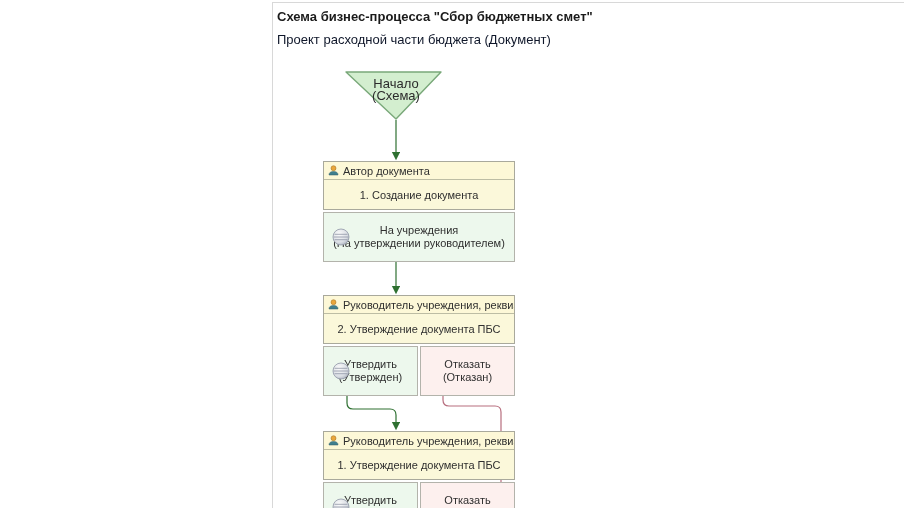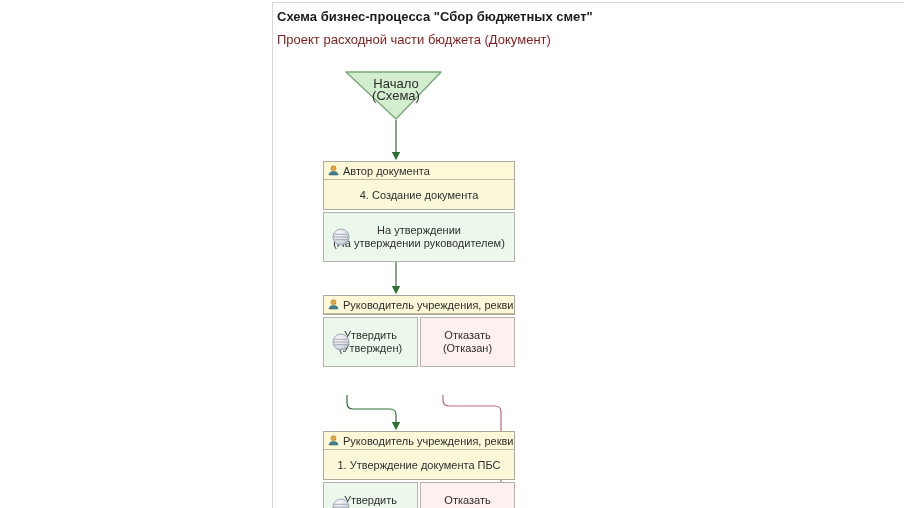--- a/index.html
+++ b/index.html
@@ -13,21 +13,21 @@
     position:absolute;left:272px;top:2px;width:631px;height:506px;
     border-left:1px solid #d8d8d8;border-top:1px solid #d8d8d8;
     background:#fff;
   }
   .title{
     position:absolute;left:277px;top:9px;
     font-size:13px;font-weight:bold;color:#1a1a1a;white-space:nowrap;
   }
   .subtitle{
     position:absolute;left:277px;top:32px;
-    font-size:13px;color:#7f1d1d;white-space:nowrap;
+    font-size:13px;color:#0f172a;white-space:nowrap;
   }
   svg.overlay{position:absolute;left:0;top:0;width:904px;height:508px;pointer-events:none;}
   .start-label{
     position:absolute;left:346px;top:78px;width:100px;
     text-align:center;font-size:13px;line-height:12px;color:#2b2b2b;
   }
   .block{position:absolute;width:192px;padding-left:24px;}
   .block-yellow{
     border:1px solid #a9a99c;background:#fdf8d7;
   }
@@ -95,45 +95,46 @@
 
 <div class="block" style="left:299px;top:161px;">
   <div class="block-yellow">
     <div class="block-header">
       <svg class="person" width="11" height="11" viewBox="0 0 11 11">
           <circle cx="5.5" cy="3.2" r="2.5" fill="#e9a63c" stroke="#9a6a1e" stroke-width="0.5"></circle>
           <path d="M1,10 Q1,6.5 5.5,6.5 Q10,6.5 10,10 Z" fill="#3f7f8f" stroke="#2c5a66" stroke-width="0.5"></path>
         </svg>
       <span>Автор документа</span>
     </div>
-    <div class="block-task">4. Создание документа</div>
+    <div class="block-task">1. Создание документа</div>
   </div>
   <div class="block-actions">
     <div class="action green">
       <svg class="sphere" width="18" height="18" viewBox="0 0 18 18">
           <circle cx="9" cy="9" r="8" fill="url(#sphereGrad)" stroke="#8f96a6" stroke-width="0.8"></circle>
           <path d="M2.5,6.3 H15.5 M1.6,9 H16.4 M2.5,11.7 H15.5" stroke="#8f96a6" stroke-width="0.8" fill="none"></path>
         </svg>
       <div class="action-text">
-        <div>На утверждении</div>
+        <div>На учреждения</div>
         <div>(На утверждении руководителем)</div>
       </div>
     </div>
   </div>
 </div>
 
 <div class="block" style="left:299px;top:295px;">
   <div class="block-yellow">
     <div class="block-header">
       <svg class="person" width="11" height="11" viewBox="0 0 11 11">
           <circle cx="5.5" cy="3.2" r="2.5" fill="#e9a63c" stroke="#9a6a1e" stroke-width="0.5"></circle>
           <path d="M1,10 Q1,6.5 5.5,6.5 Q10,6.5 10,10 Z" fill="#3f7f8f" stroke="#2c5a66" stroke-width="0.5"></path>
         </svg>
       <span>Руководитель учреждения, реквизит ...</span>
     </div>
+    <div class="block-task">2. Утверждение документа ПБС</div>
   </div>
   <div class="block-actions">
     <div class="action green">
       <svg class="sphere" width="18" height="18" viewBox="0 0 18 18">
           <circle cx="9" cy="9" r="8" fill="url(#sphereGrad)" stroke="#8f96a6" stroke-width="0.8"></circle>
           <path d="M2.5,6.3 H15.5 M1.6,9 H16.4 M2.5,11.7 H15.5" stroke="#8f96a6" stroke-width="0.8" fill="none"></path>
         </svg>
       <div class="action-text">
         <div>Утвердить</div>
         <div>(Утвержден)</div>

